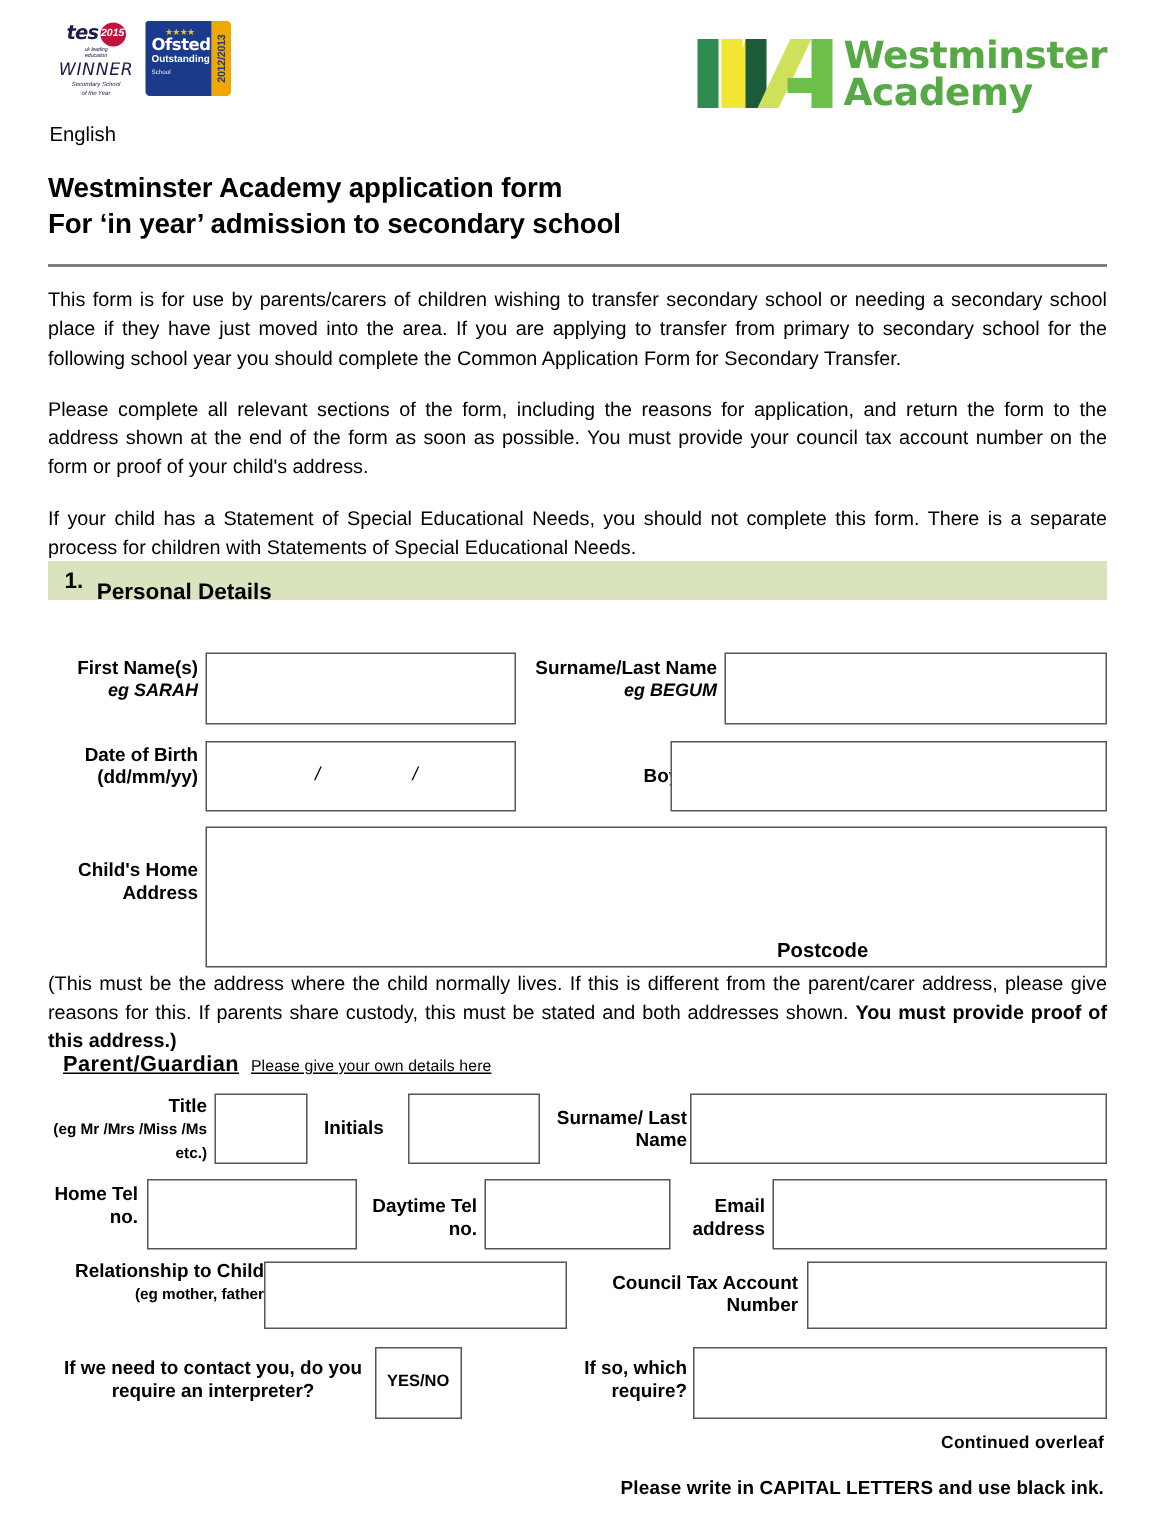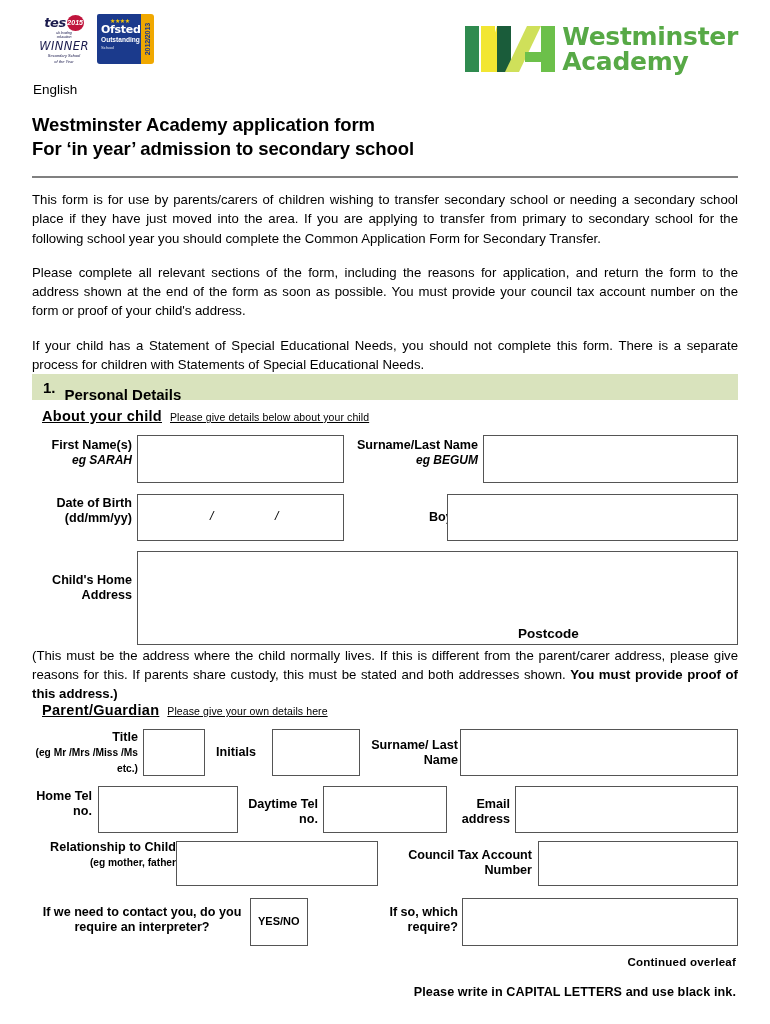--- a/index.html
+++ b/index.html
@@ -356,24 +356,20 @@
     <p>This form is for use by parents/carers of children wishing to transfer secondary school or needing a secondary school place if they have just moved into the area. If you are applying to transfer from primary to secondary school for the following school year you should complete the Common Application Form for Secondary Transfer.</p>
     <p>Please complete all relevant sections of the form, including the reasons for application, and return the form to the address shown at the end of the form as soon as possible.  You must provide your council tax account number on the form or proof of your child's address.</p>
     <p>If your child has a Statement of Special Educational Needs, you should not complete this form. There is a separate process for children with Statements of Special Educational Needs.</p>
   </div>
 
   <div class="section-bar">
     <span class="num">1.</span>
     <span class="ttl">Personal Details</span>
   </div>
 
-  <div class="sub-head" id="about-child-head">
-    <span class="main">About your child</span>
-    <span class="hint">Please give details below about your child</span>
-  </div>
 
   <div class="flabel" style="left:40px; top:438px; width:92px;">
     <span>First Name(s)</span><br>
     <span class="eg">eg  SARAH</span>
   </div>
   <div class="fbox" style="left:137px; top:435px; width:207px; height:48px;"></div>
 
   <div class="flabel" style="left:330px; top:438px; width:148px;">
     <span>Surname/Last Name</span><br>
     <span class="eg">eg  BEGUM</span>

